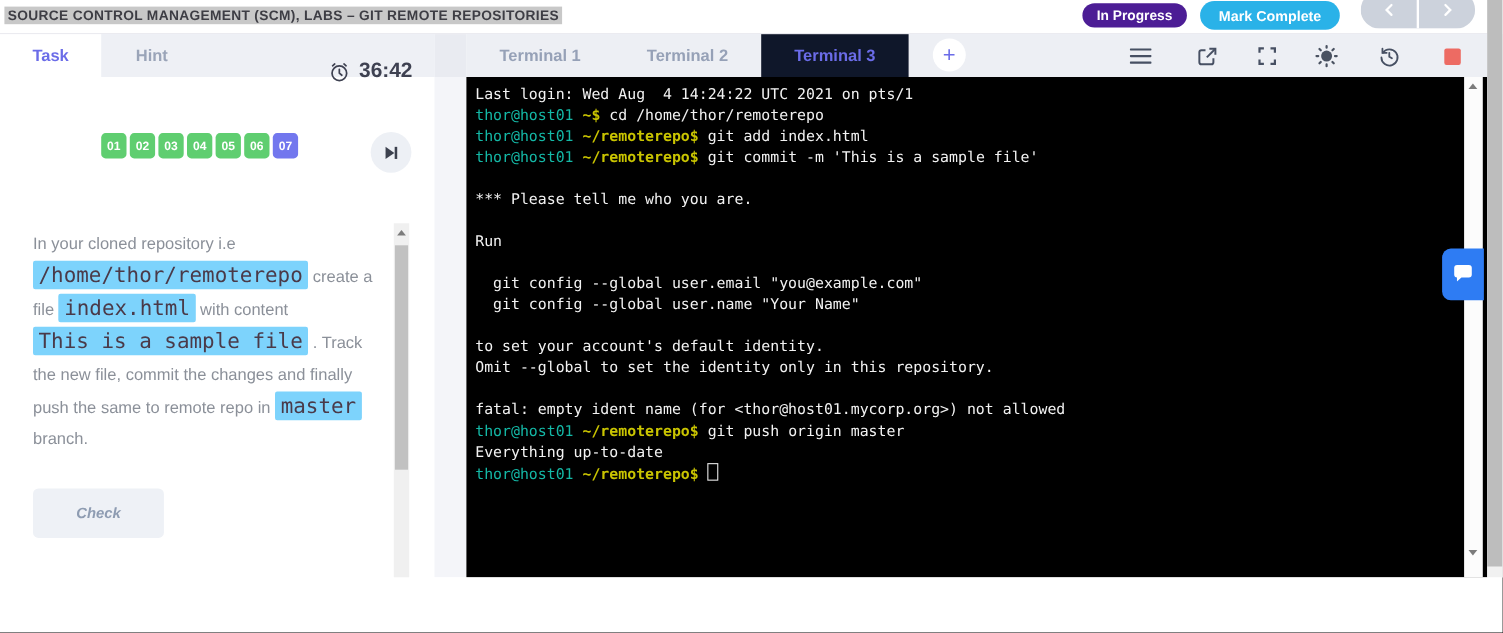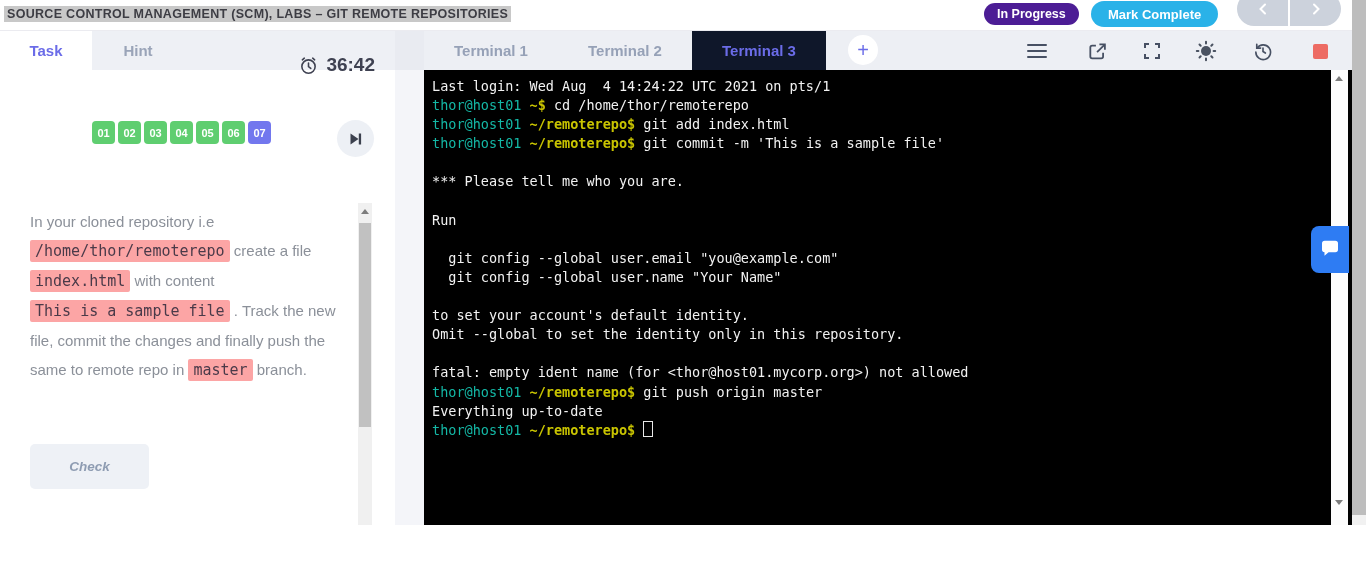--- a/index.html
+++ b/index.html
@@ -33,22 +33,22 @@
   .timer{position:absolute;right:20px;top:0;height:40px;display:flex;align-items:center;
     gap:7px;color:#3e4151;font-size:19px;font-weight:600;margin-top:15px;}
   .steps{position:absolute;left:92px;top:91px;display:flex;gap:3px;}
   .step{width:23px;height:23px;border-radius:4px;background:#5fce70;color:#fff;
     font-size:11px;font-weight:700;display:flex;align-items:center;justify-content:center;}
   .step.current{background:#7277ee;}
   .skip-btn{position:absolute;left:337px;top:90px;width:37px;height:37px;border-radius:50%;
     background:#edf0f5;border:none;display:flex;align-items:center;justify-content:center;cursor:pointer;}
   .task-text{position:absolute;left:30px;top:177px;width:318px;font-size:15px;
     line-height:29px;color:#8b9099;}
-  .code-chip{font-family:"DejaVu Sans Mono",monospace;font-size:15px;color:#4a3a49;
-    background:#fca5a5;padding:2px 5px;border-radius:2px;white-space:nowrap;}
+  .code-chip{font-family:"DejaVu Sans Mono",monospace;font-size:19px;color:#4a3a49;
+    background:#7dd3fc;padding:2px 5px;border-radius:2px;white-space:nowrap;}
   .check-btn{position:absolute;left:30px;top:414px;width:119px;height:45px;border:none;
     background:#eef1f6;border-radius:5px;color:#8e9cb2;font-size:13.5px;font-weight:700;
     font-family:inherit;cursor:pointer;font-style:italic;}
   .l-scroll{position:absolute;left:358px;top:173px;width:14px;height:368px;background:#f0f0f0;}
   .l-thumb{position:absolute;left:1px;top:20px;width:12px;height:204px;background:#c1c1c1;}
   .tri-up{width:0;height:0;border-left:4px solid transparent;border-right:4px solid transparent;
     border-bottom:5px solid #7c7c7c;}
   .tri-down{width:0;height:0;border-left:4px solid transparent;border-right:4px solid transparent;
     border-top:5px solid #7c7c7c;}
   .l-scroll .up{position:absolute;left:3px;top:6px;}

